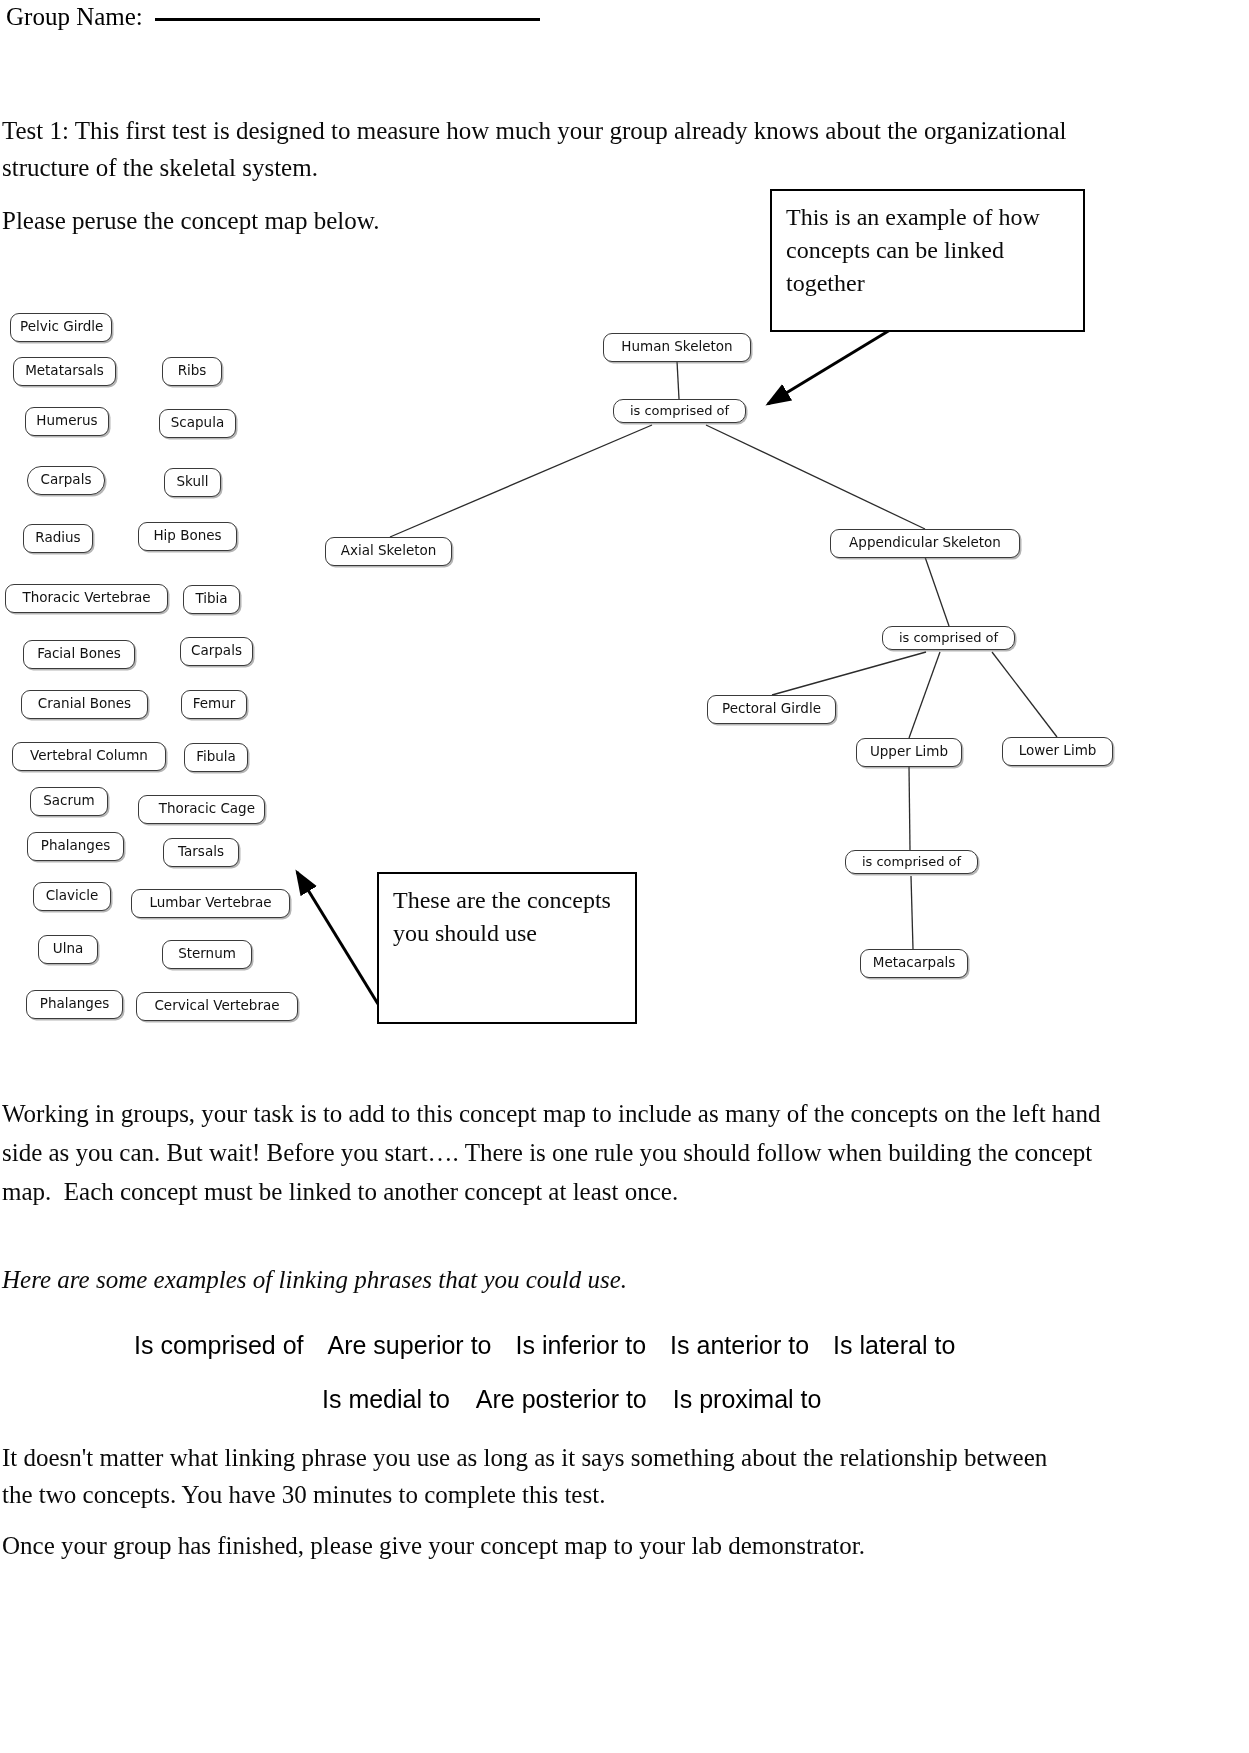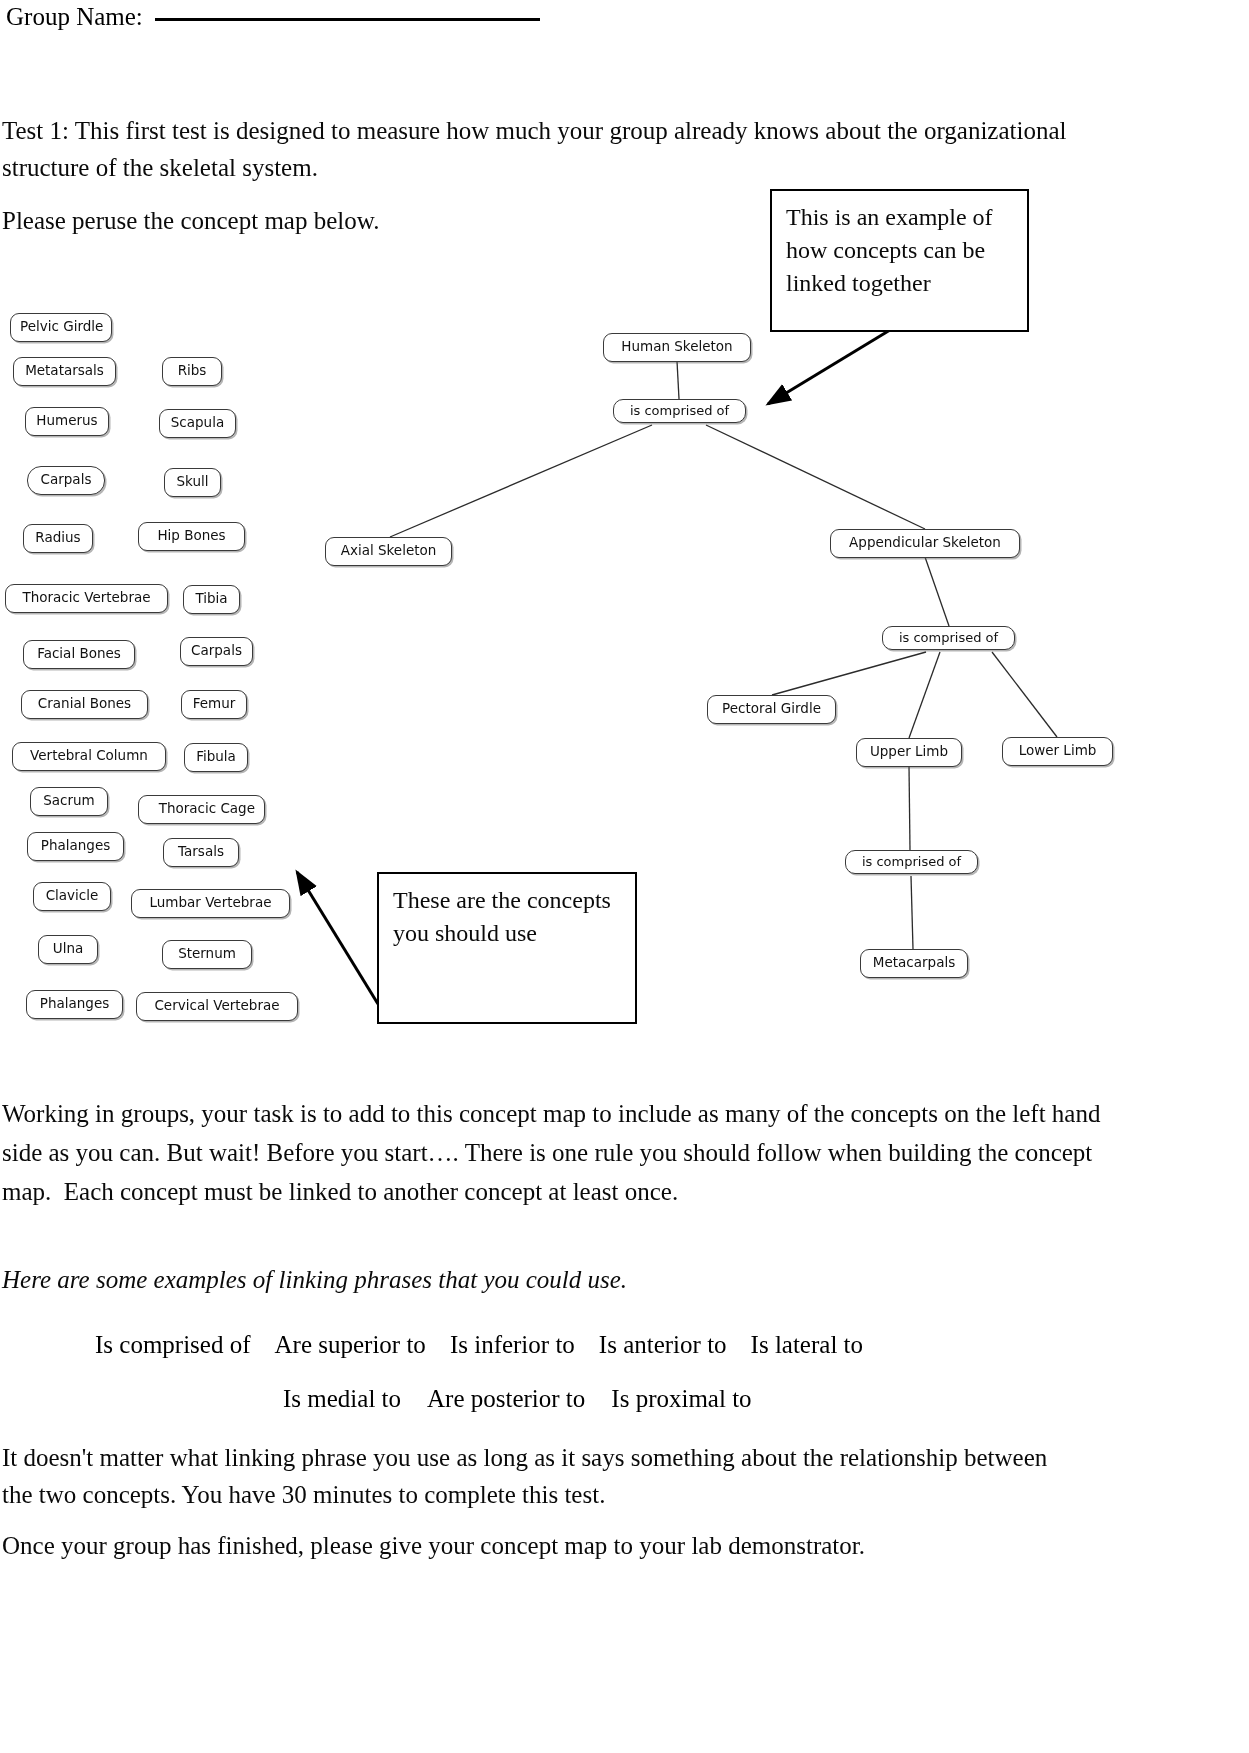--- a/index.html
+++ b/index.html
@@ -81,24 +81,25 @@
     position: absolute;
     left: 0;
     top: 0;
     width: 1249px;
     height: 1753px;
     pointer-events: none;
   }
 
   .phrase-row {
     position: absolute;
-    font-family: Liberation Serif, serif;
+    font-family: Liberation Sans, sans-serif;
     font-size: 25px;
     line-height: 30px;
     white-space: nowrap;
+    margin-left: 39px;
   }
   .phrase-row span { display: inline-block; }
 </style>
 </head>
 <body>
 
 <div id="group-name-row">
   <span>Group Name:</span>
   <span id="group-name-rule"></span>
 </div>
@@ -125,34 +126,34 @@
     <line x1="909" y1="766" x2="910" y2="850"></line>
     <line x1="911" y1="876" x2="913" y2="949"></line>
   </g>
 
   <g stroke="#000" stroke-width="3" fill="none">
     <line x1="890" y1="330" x2="768" y2="404" marker-end="url(#arrowhead)"></line>
     <line x1="378" y1="1004" x2="297" y2="872" marker-end="url(#arrowhead)"></line>
   </g>
 </svg>
 
-<div class="callout" style="left:770px; top:189px; width:259px; height:143px;">This is an example of how concepts can be linked together</div>
+<div class="callout" style="left:770px; top:189px; width:315px; height:143px;">This is an example of how concepts can be linked together</div>
 
 <div class="callout" style="left:377px; top:872px; width:260px; height:152px;">These are the concepts you should use</div>
 
 <div id="concept-bank">
     <div class="node" style="left: 10px; top: 313px; width: 102px;">Pelvic Girdle</div>
     <div class="node" style="left: 13px; top: 357px; width: 103px;">Metatarsals</div>
     <div class="node" style="left: 162px; top: 357px; width: 60px;">Ribs</div>
     <div class="node" style="left: 25px; top: 407px; width: 84px;">Humerus</div>
     <div class="node" style="left: 159px; top: 409px; width: 77px;">Scapula</div>
     <div class="node" style="left: 27px; top: 466px; width: 78px; border-radius: 14px;">Carpals</div>
     <div class="node" style="left: 164px; top: 468px; width: 57px;">Skull</div>
     <div class="node" style="left: 23px; top: 524px; width: 70px;">Radius</div>
-    <div class="node" style="left: 138px; top: 522px; width: 107px;">Hip Bones</div>
+    <div class="node" style="left: 138px; top: 522px; width: 99px;">Hip Bones</div>
     <div class="node" style="left: 5px; top: 584px; width: 163px;">Thoracic Vertebrae</div>
     <div class="node" style="left: 183px; top: 585px; width: 57px;">Tibia</div>
     <div class="node" style="left: 23px; top: 640px; width: 112px;">Facial Bones</div>
     <div class="node" style="left: 180px; top: 637px; width: 73px;">Carpals</div>
     <div class="node" style="left: 21px; top: 690px; width: 127px;">Cranial Bones</div>
     <div class="node" style="left: 181px; top: 690px; width: 66px;">Femur</div>
     <div class="node" style="left: 12px; top: 742px; width: 154px; text-align: center;">Vertebral Column</div>
     <div class="node" style="left: 184px; top: 743px; width: 64px;">Fibula</div>
     <div class="node" style="left: 30px; top: 787px; width: 78px;">Sacrum</div>
     <div class="node" style="left: 138px; top: 795px; width: 127px; text-align: right;">Thoracic Cage</div>

